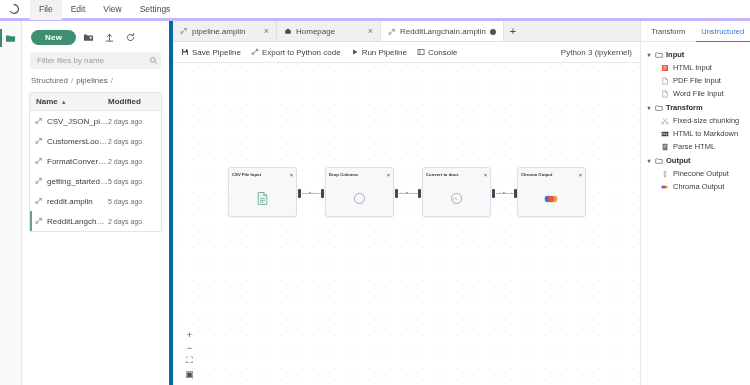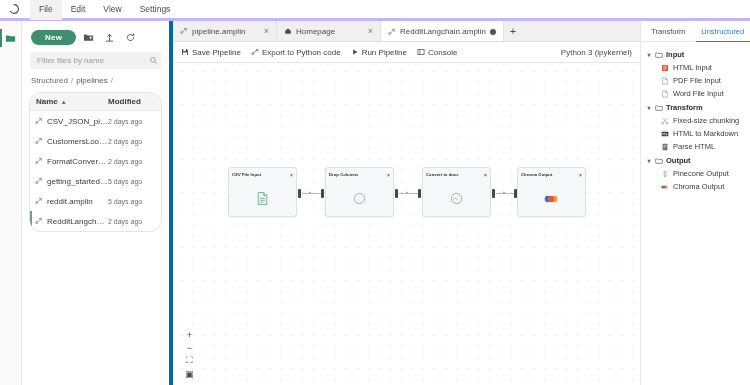--- a/index.html
+++ b/index.html
@@ -97,21 +97,21 @@
   .fb-filter input::placeholder { color: #9b9b9b; }
   .breadcrumb {
     font-size: 8px; color: #5c5c5c;
     padding: 0 2px 7px 2px;
     display: flex; gap: 3px;
   }
   .breadcrumb .crumb { cursor: pointer; }
   .breadcrumb .crumb.ws { color: #6a6a6a; }
   .breadcrumb .sep { color: #9a9a9a; }
 
-  .fb-table { border: 1px solid #e4e4e4; border-radius: 12px; overflow: hidden; }
+  .fb-table { border: 1px solid #e4e4e4; border-radius: 2px; overflow: hidden; }
   .fb-head {
     display: flex; align-items: center;
     background: #f4f4f4;
     border-bottom: 1px solid #e4e4e4;
     height: 18px;
     font-size: 8px; font-weight: bold; color: #3c3c3c;
     padding: 0 6px;
   }
   .fb-head .c-name { flex: 1; display: flex; align-items: center; gap: 3px; }
   .fb-head .c-mod  { width: 47px; }

